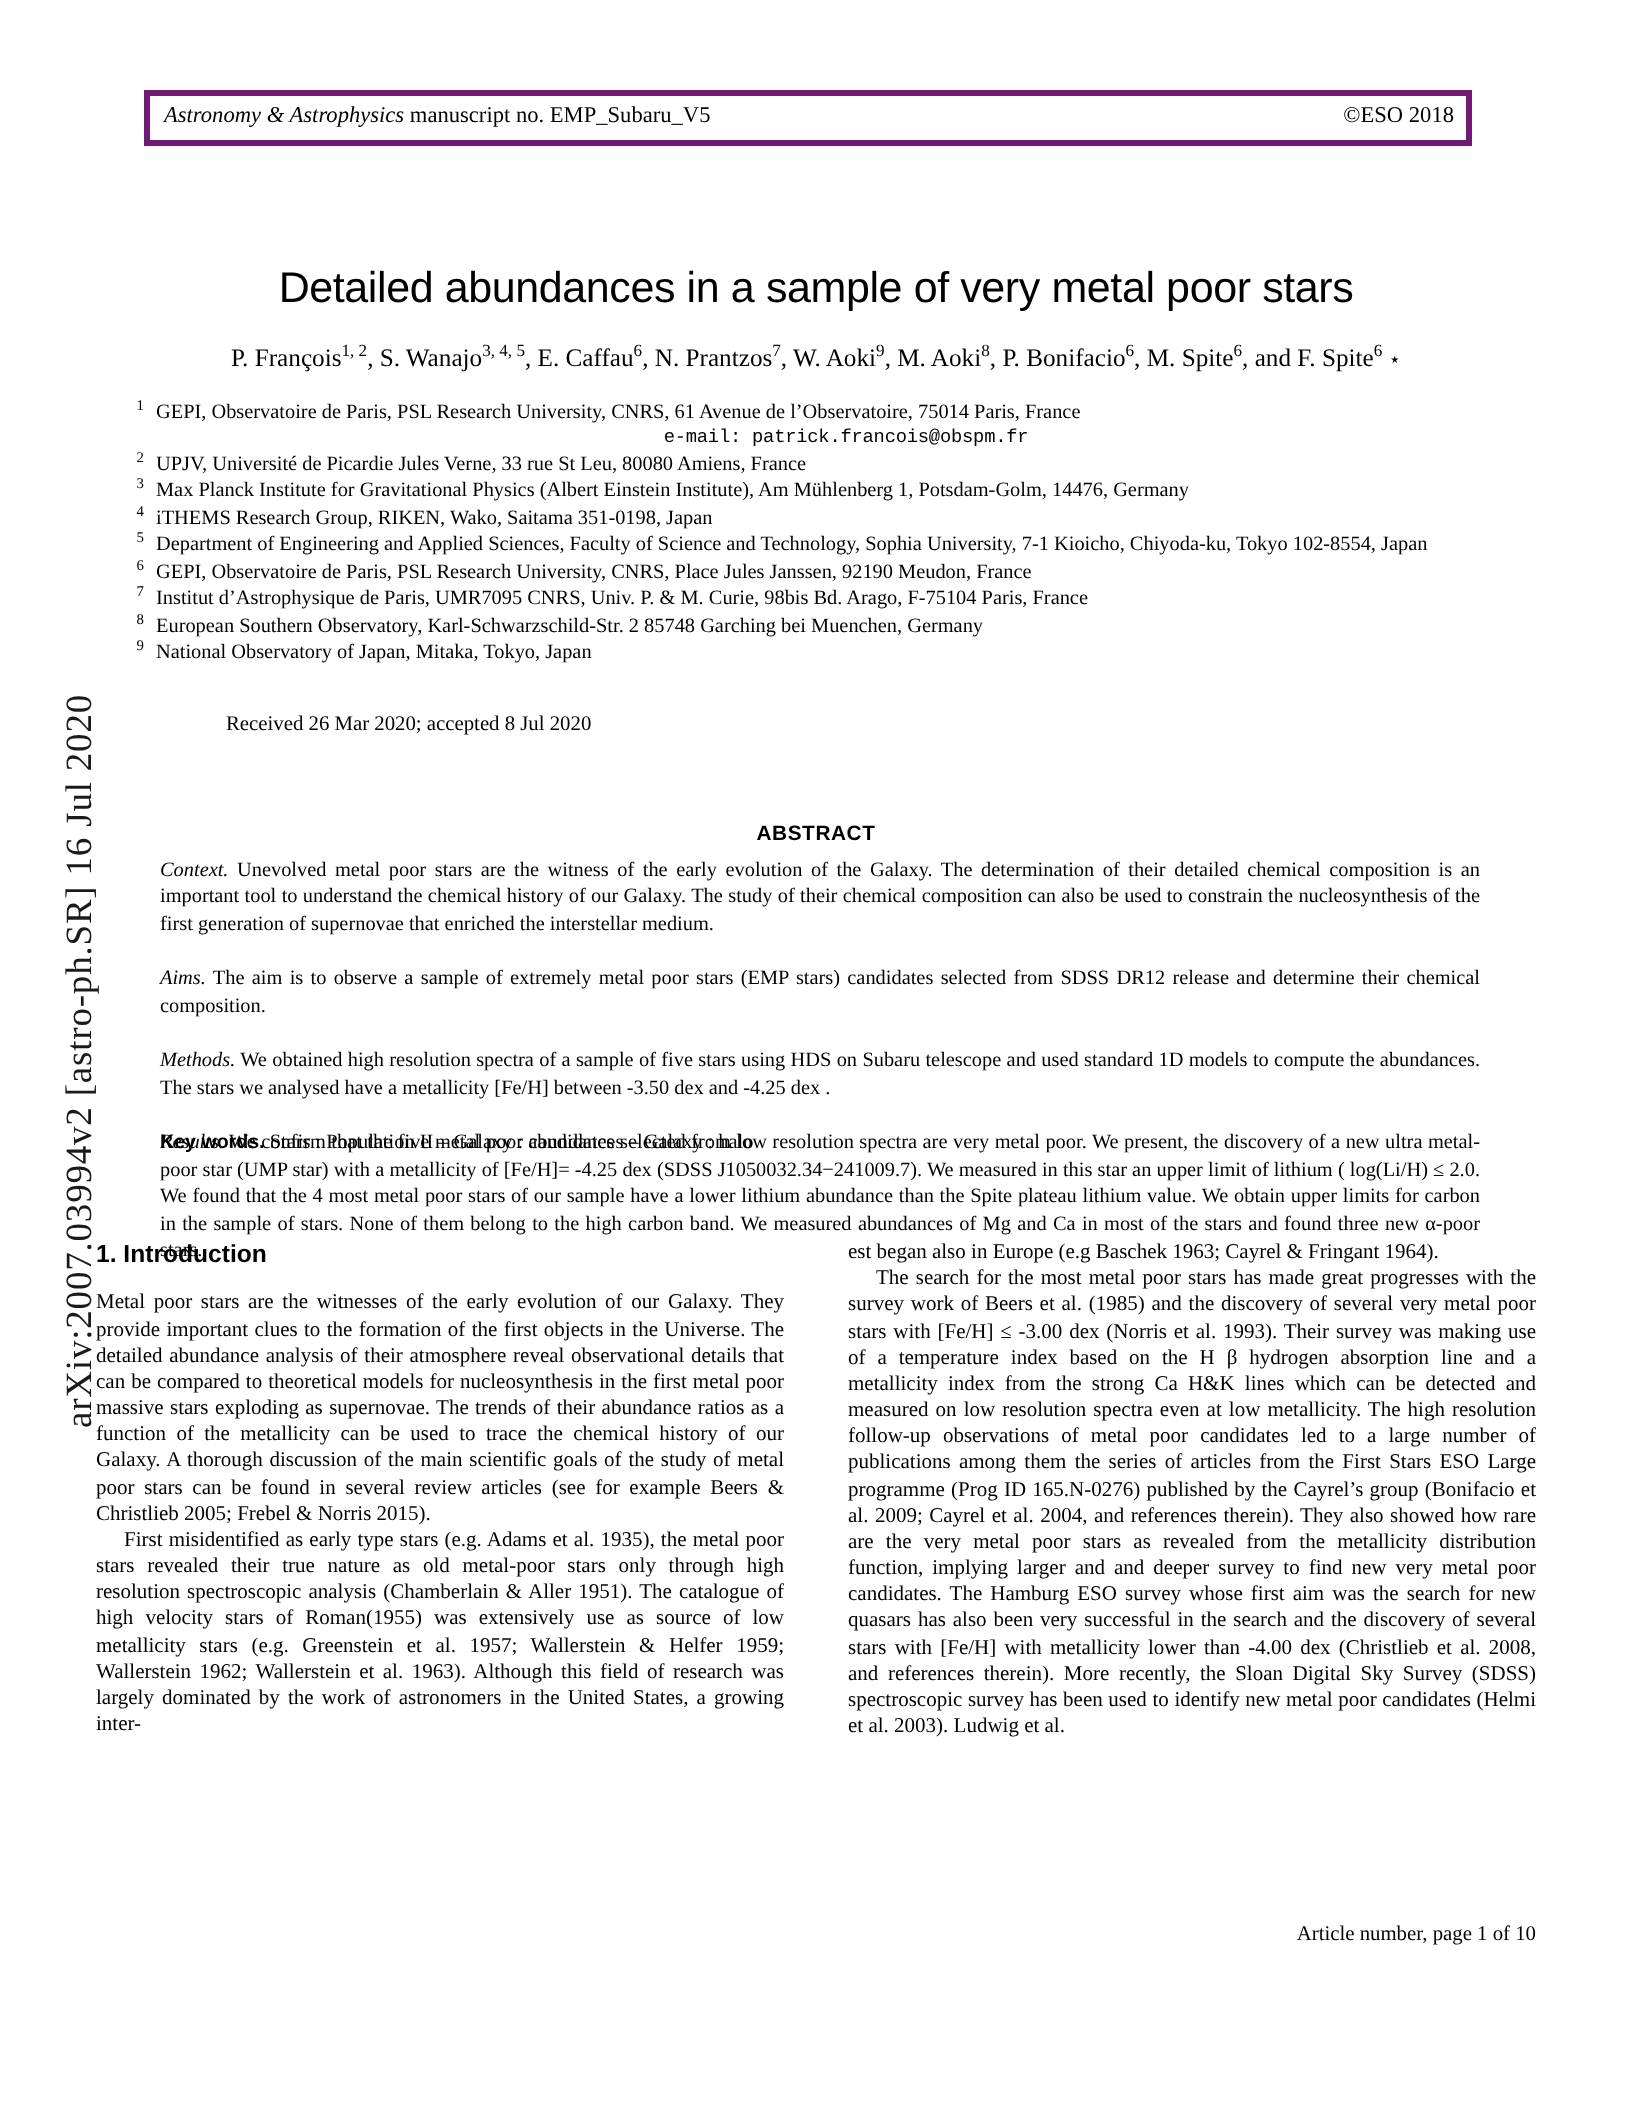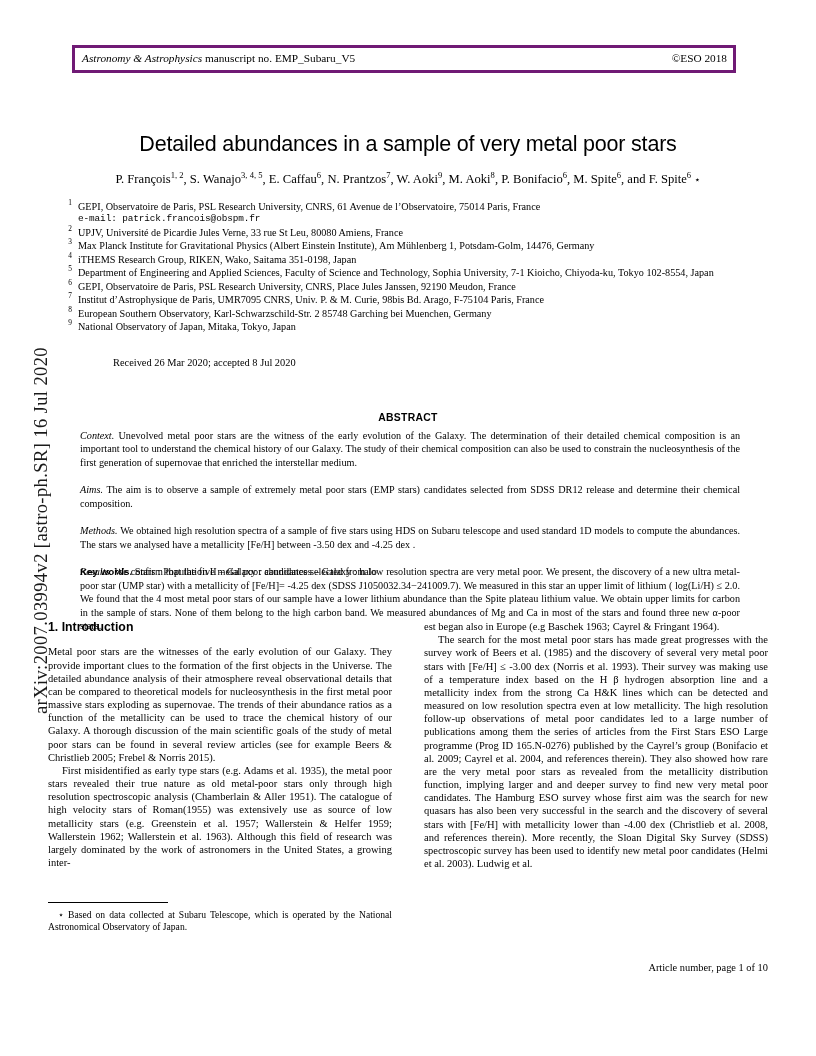--- a/index.html
+++ b/index.html
@@ -109,20 +109,21 @@
     font-size: 7.4px;
     vertical-align: super;
     position: relative;
     top: -2px;
   }
   .aff-text { flex: 1; }
   .mono {
     font-family: "Liberation Mono", "DejaVu Sans Mono", monospace;
     font-size: 9.4px;
     letter-spacing: -0.1px;
+    text-align: center;
   }
 
   
   .received {
     position: absolute;
     left: 25px;
     top: 357px;
     font-size: 10.4px;
     margin-left: 40px;
   }
@@ -290,24 +291,20 @@
     <span class="kw-label">Key words.</span><span> Stars : Population II – Galaxy : abundances – Galaxy : halo</span>
   </div>
 
   <div class="columns">
 
     <div class="col col-left">
       <div class="sec-head">1. Introduction</div>
       <p>Metal poor stars are the witnesses of the early evolution of our Galaxy. They provide important clues to the formation of the first objects in the Universe. The detailed abundance analysis of their atmosphere reveal observational details that can be compared to theoretical models for nucleosynthesis in the first metal poor massive stars exploding as supernovae. The trends of their abundance ratios as a function of the metallicity can be used to trace the chemical history of our Galaxy. A thorough discussion of the main scientific goals of the study of metal poor stars can be found in several review articles (see for example Beers &amp; Christlieb 2005; Frebel &amp; Norris 2015).</p>
       <p class="indent">First misidentified as early type stars (e.g. Adams et al. 1935), the metal poor stars revealed their true nature as old metal-poor stars only through high resolution spectroscopic analysis (Chamberlain &amp; Aller 1951). The catalogue of high velocity stars of Roman(1955) was extensively use as source of low metallicity stars (e.g. Greenstein et al. 1957; Wallerstein &amp; Helfer 1959; Wallerstein 1962; Wallerstein et al. 1963). Although this field of research was largely dominated by the work of astronomers in the United States, a growing inter-</p>
 
-      <div class="footnote">
-        <div class="footnote-rule"></div>
-        <div><span class="fn-star">⋆</span><span>  Based on data collected at Subaru Telescope, which is operated by the National Astronomical Observatory of Japan.</span></div>
-      </div>
     </div>
 
     <div class="col col-right">
       <p>est began also in Europe (e.g Baschek 1963; Cayrel &amp; Fringant 1964).</p>
       <p class="indent">The search for the most metal poor stars has made great progresses with the survey work of Beers et al. (1985) and the discovery of several very metal poor stars with [Fe/H] ≤ -3.00 dex (Norris et al. 1993). Their survey was making use of a temperature index based on the H β hydrogen absorption line and a metallicity index from the strong Ca H&amp;K lines which can be detected and measured on low resolution spectra even at low metallicity. The high resolution follow-up observations of metal poor candidates led to a large number of publications among them the series of articles from the First Stars ESO Large programme (Prog ID 165.N-0276) published by the Cayrel’s group (Bonifacio et al. 2009; Cayrel et al. 2004, and references therein). They also showed how rare are the very metal poor stars as revealed from the metallicity distribution function, implying larger and and deeper survey to find new very metal poor candidates. The Hamburg ESO survey whose first aim was the search for new quasars has also been very successful in the search and the discovery of several stars with [Fe/H] with metallicity lower than -4.00 dex (Christlieb et al. 2008, and references therein). More recently, the Sloan Digital Sky Survey (SDSS) spectroscopic survey has been used to identify new metal poor candidates (Helmi et al. 2003). Ludwig et al.</p>
     </div>
 
   </div>
 
   <div class="page-footer">Article number, page 1 of 10</div>

